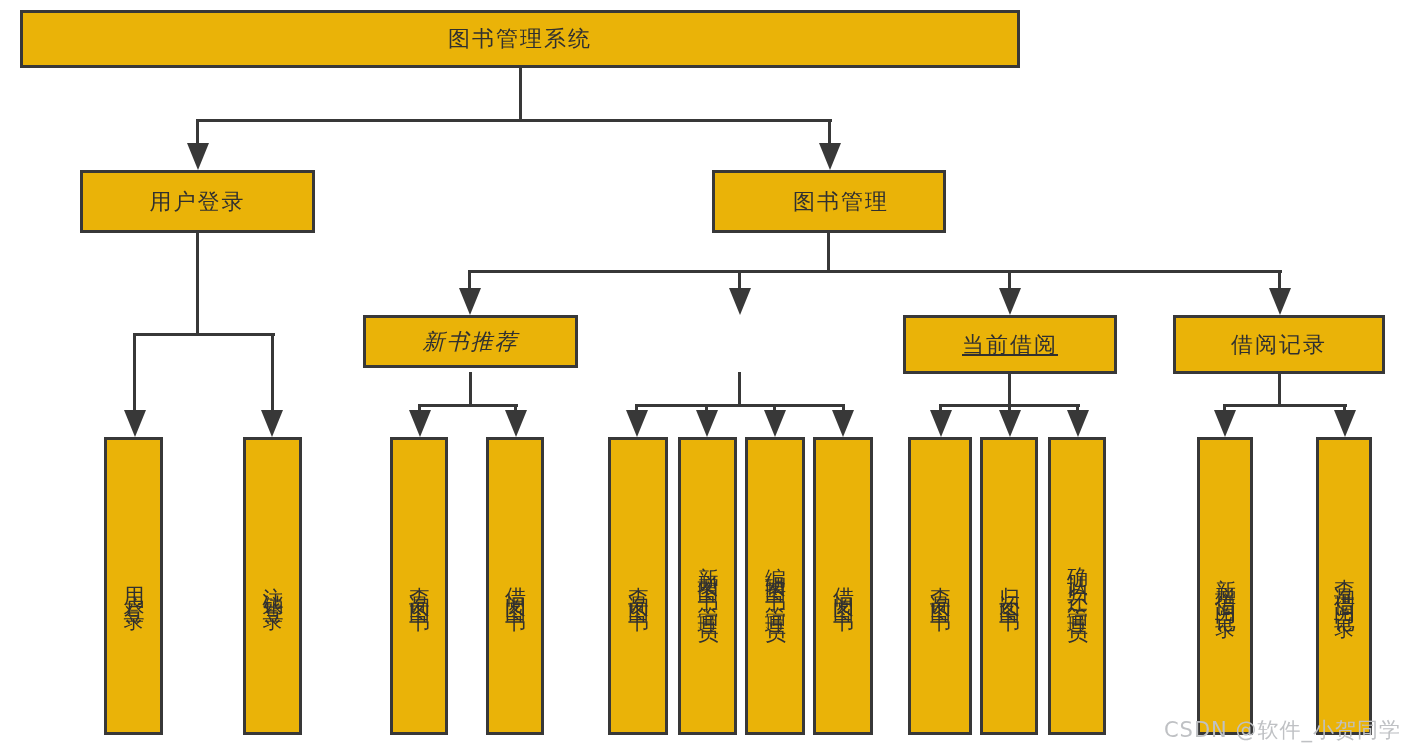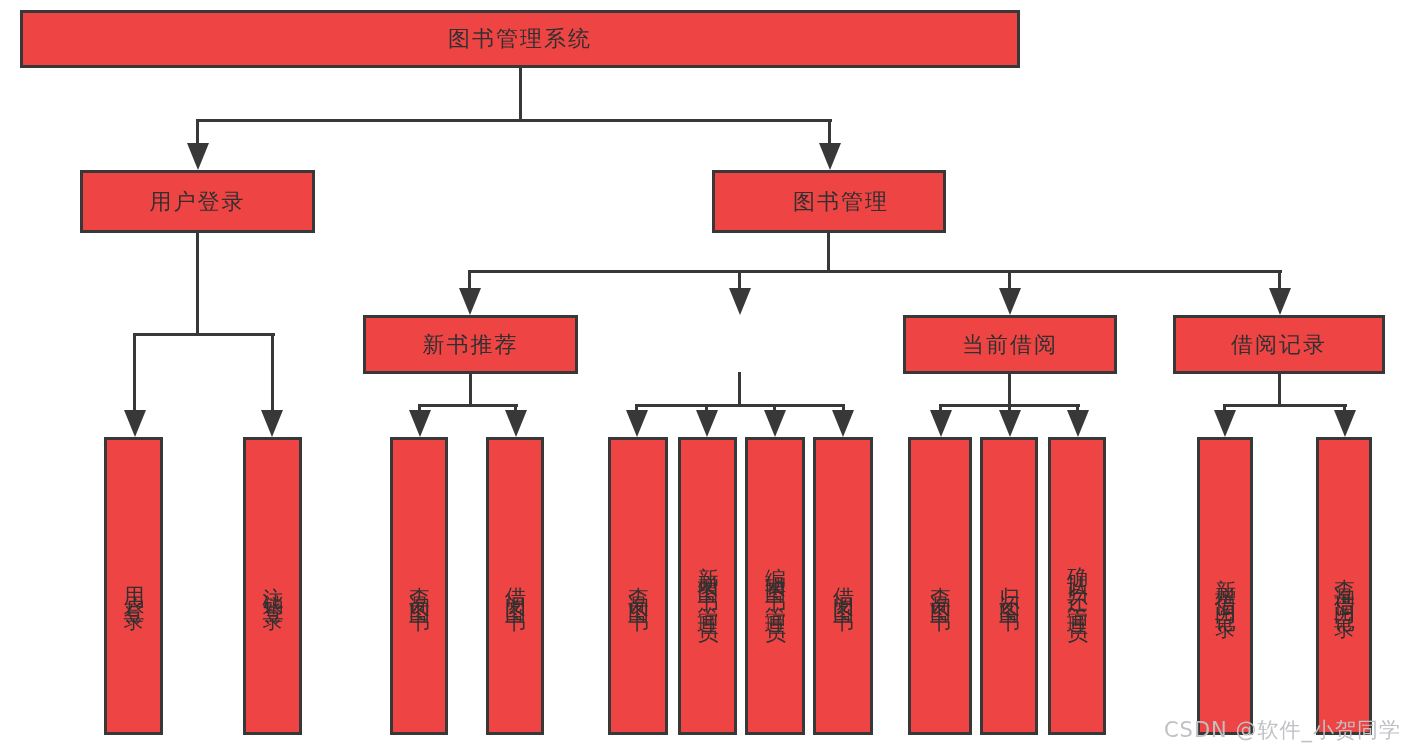--- a/index.html
+++ b/index.html
@@ -17,21 +17,21 @@
     position: relative;
     width: 1405px;
     height: 747px;
     background: #ffffff;
     overflow: hidden;
   }
   .node {
     position: absolute;
     box-sizing: border-box;
     border: 3px solid var(--line);
-    background: #ef4444;
+    background: #eab308;
     display: flex;
     align-items: center;
     justify-content: center;
     color: var(--text);
     font-size: 22px;
     letter-spacing: 2px;
   }
   .node .vtext {
     writing-mode: vertical-rl;
     text-orientation: mixed;
@@ -96,24 +96,24 @@
   <div class="hline" style="left:468px; top:270px; width:814px; height:3px;"></div>
   <div class="vline" style="left:468px; top:270px; width:3px; height:20px;"></div>
   <div class="arrowhead" style="left:459px; top:288px;"></div>
   <div class="vline" style="left:738px; top:270px; width:3px; height:20px;"></div>
   <div class="arrowhead" style="left:729px; top:288px;"></div>
   <div class="vline" style="left:1008px; top:270px; width:3px; height:20px;"></div>
   <div class="arrowhead" style="left:999px; top:288px;"></div>
   <div class="vline" style="left:1278px; top:270px; width:3px; height:20px;"></div>
   <div class="arrowhead" style="left:1269px; top:288px;"></div>
 
-  <div class="node" style="left:363px; top:315px; width:215px; height:59px;">
+  <div class="node" style="left:363px; top:315px; width:215px; height:53px;font-style:italic;">
     <span>新书推荐</span>
   </div>
-  <div class="node" style="left:903px; top:315px; width:214px; height:59px;">
+  <div class="node" style="left:903px; top:315px; width:214px; height:59px;text-decoration:underline;">
     <span>当前借阅</span>
   </div>
   <div class="node" style="left:1173px; top:315px; width:212px; height:59px;">
     <span>借阅记录</span>
   </div>
 
   <div class="vline" style="left:469px; top:372px; width:3px; height:34px;"></div>
   <div class="hline" style="left:418px; top:404px; width:100px; height:3px;"></div>
   <div class="vline" style="left:418px; top:404px; width:3px; height:10px;"></div>
   <div class="arrowhead" style="left:409px; top:410px;"></div>

